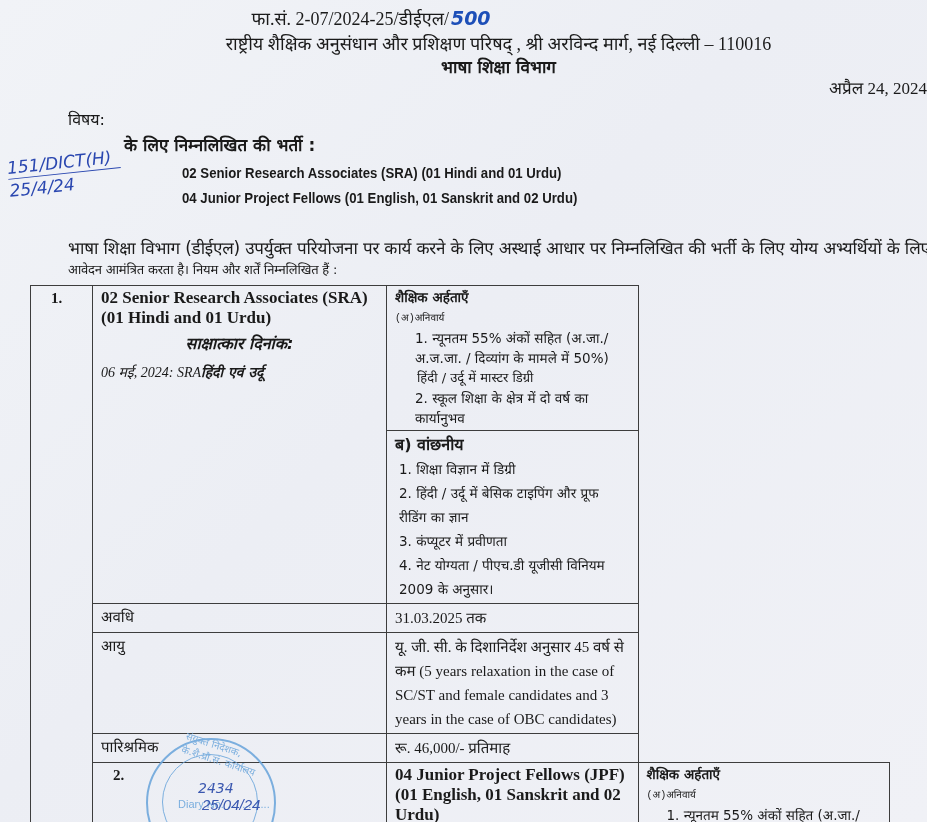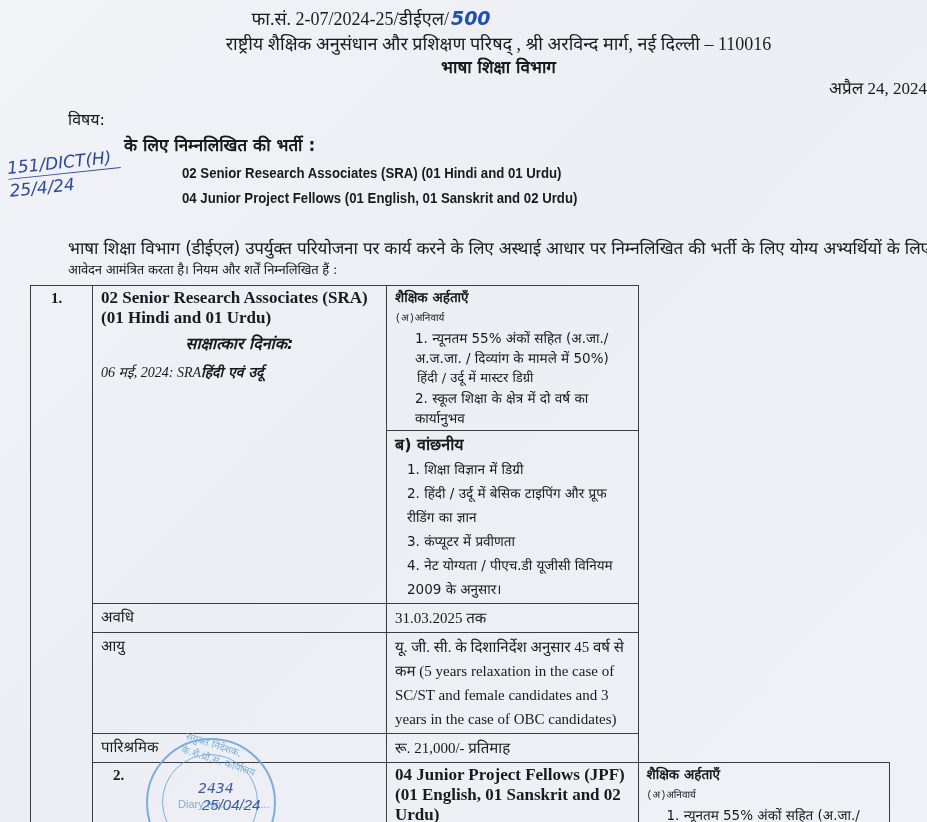--- a/index.html
+++ b/index.html
@@ -190,21 +190,21 @@
     .desirable-head {
       font-family: "DejaVu Sans", sans-serif;
       font-weight: bold;
       font-size: 16px;
       margin-bottom: 2px;
     }
     .desirable-item {
       font-family: "DejaVu Sans", sans-serif;
       font-size: 13.5px;
       line-height: 24px;
-      margin-left: 12px;
+      margin-left: 4px;
     }
     .detail-label {
       font-family: "DejaVu Sans", sans-serif;
       font-size: 14px;
     }
     .detail-val {
       font-size: 15px;
       line-height: 24px;
     }
 
@@ -319,21 +319,21 @@
     <tr>
       <td class="detail-label">अवधि</td>
       <td class="detail-val">31.03.2025 तक</td>
     </tr>
     <tr>
       <td class="detail-label">आयु</td>
       <td class="detail-val">यू. जी. सी. के दिशानिर्देश अनुसार 45 वर्ष से कम (5 years relaxation in the case of SC/ST and female candidates and 3 years in the case of OBC candidates)</td>
     </tr>
     <tr>
       <td class="detail-label">पारिश्रमिक</td>
-      <td class="detail-val">रू. 21,000/- प्रतिमाह</td>
+      <td class="detail-val">रू. 46,000/- प्रतिमाह</td>
     </tr>
 
     <tr style="height:106px">
       <td class="num" rowspan="2">2.</td>
       <td>
         <div class="post-title">04 Junior Project Fellows (JPF)</div>
         <div class="post-title">(01 English, 01 Sanskrit and 02 Urdu)</div>
         <div class="interview-label">साक्षात्कार  दिनांक:</div>
 
       </td>

